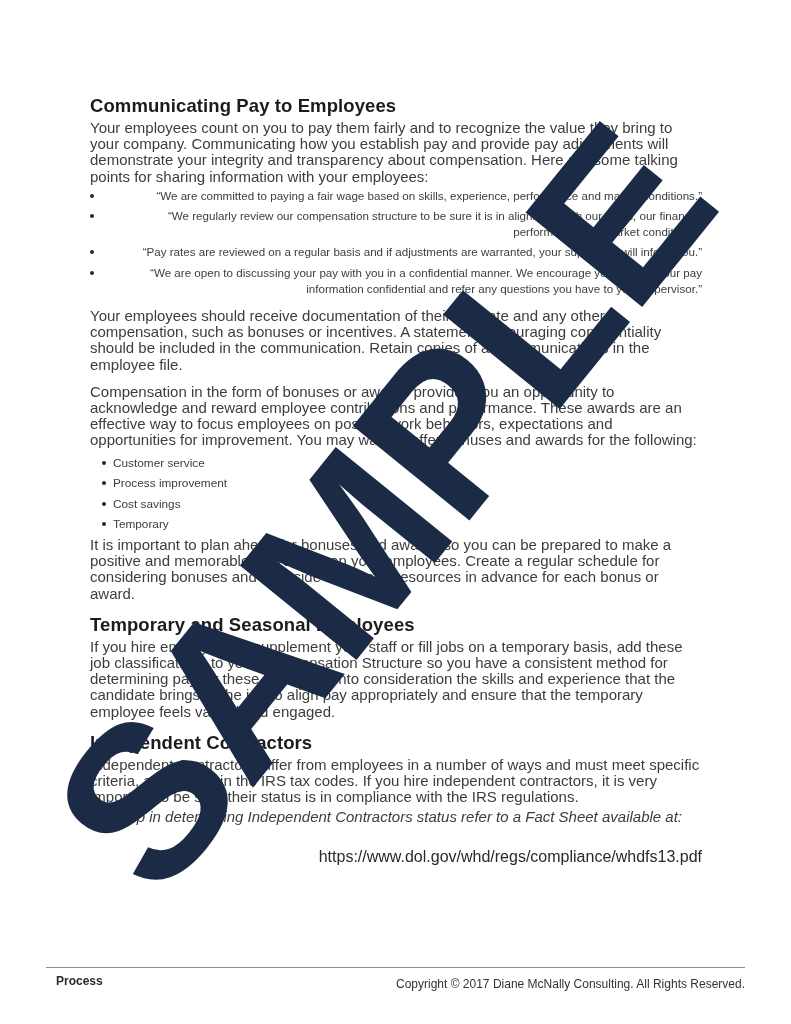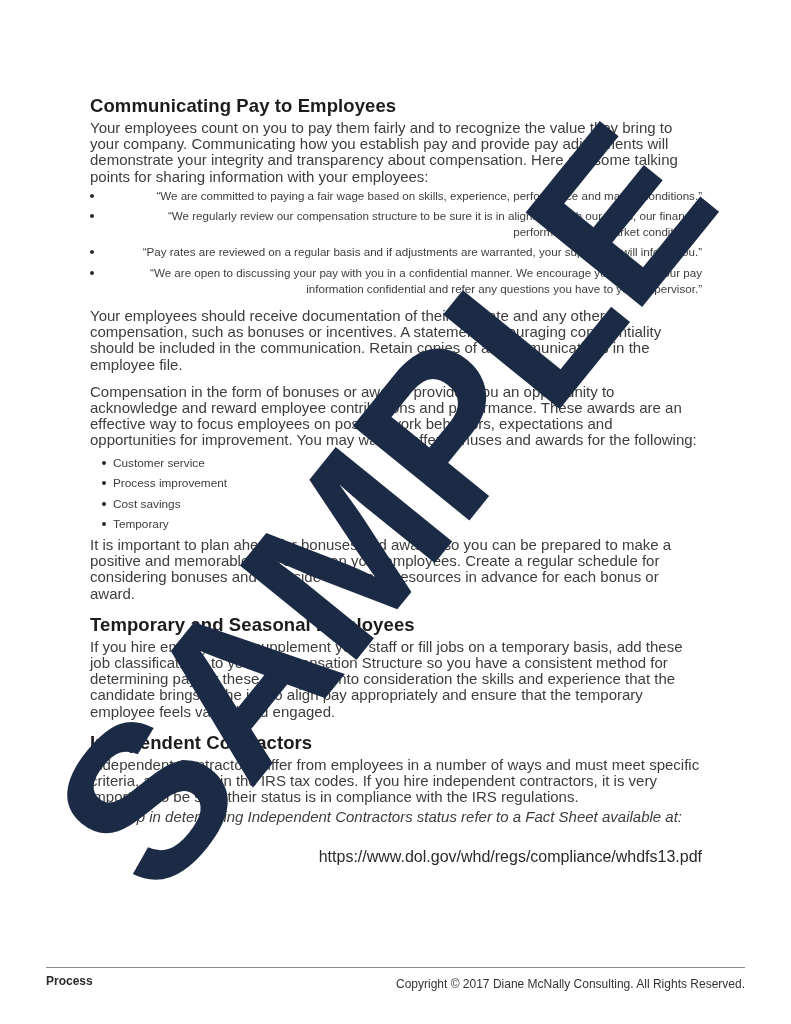--- a/index.html
+++ b/index.html
@@ -99,21 +99,21 @@
     .footer-rule {
       position: absolute;
       left: 46px;
       top: 967px;
       width: 699px;
       height: 1px;
       background: #8c8c8c;
     }
     .footer-left {
       position: absolute;
-      left: 46px;
+      left: 56px;
       top: 974px;
       font-size: 12px;
       font-weight: bold;
       color: #2b2b2b;
     }
     .footer-right {
       position: absolute;
       right: 46px;
       top: 977px;
       font-size: 12px;

